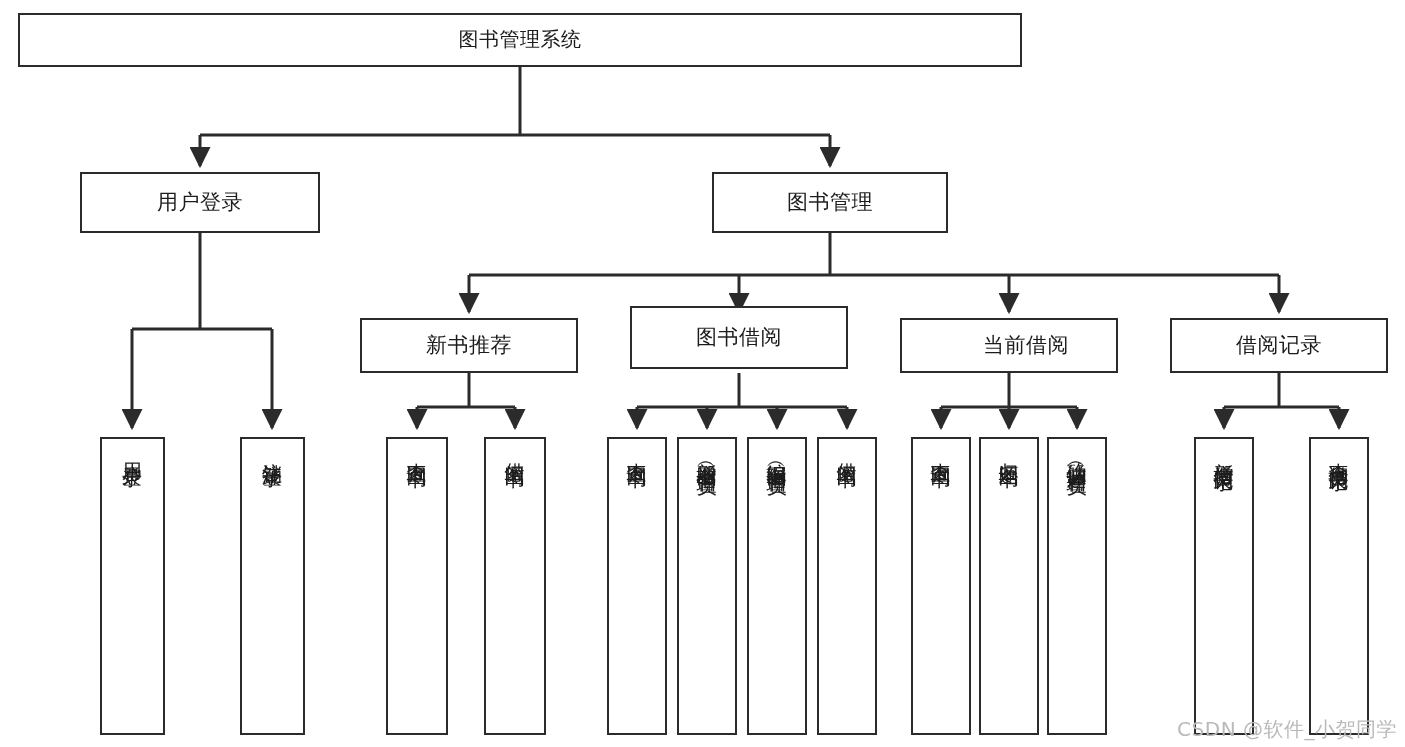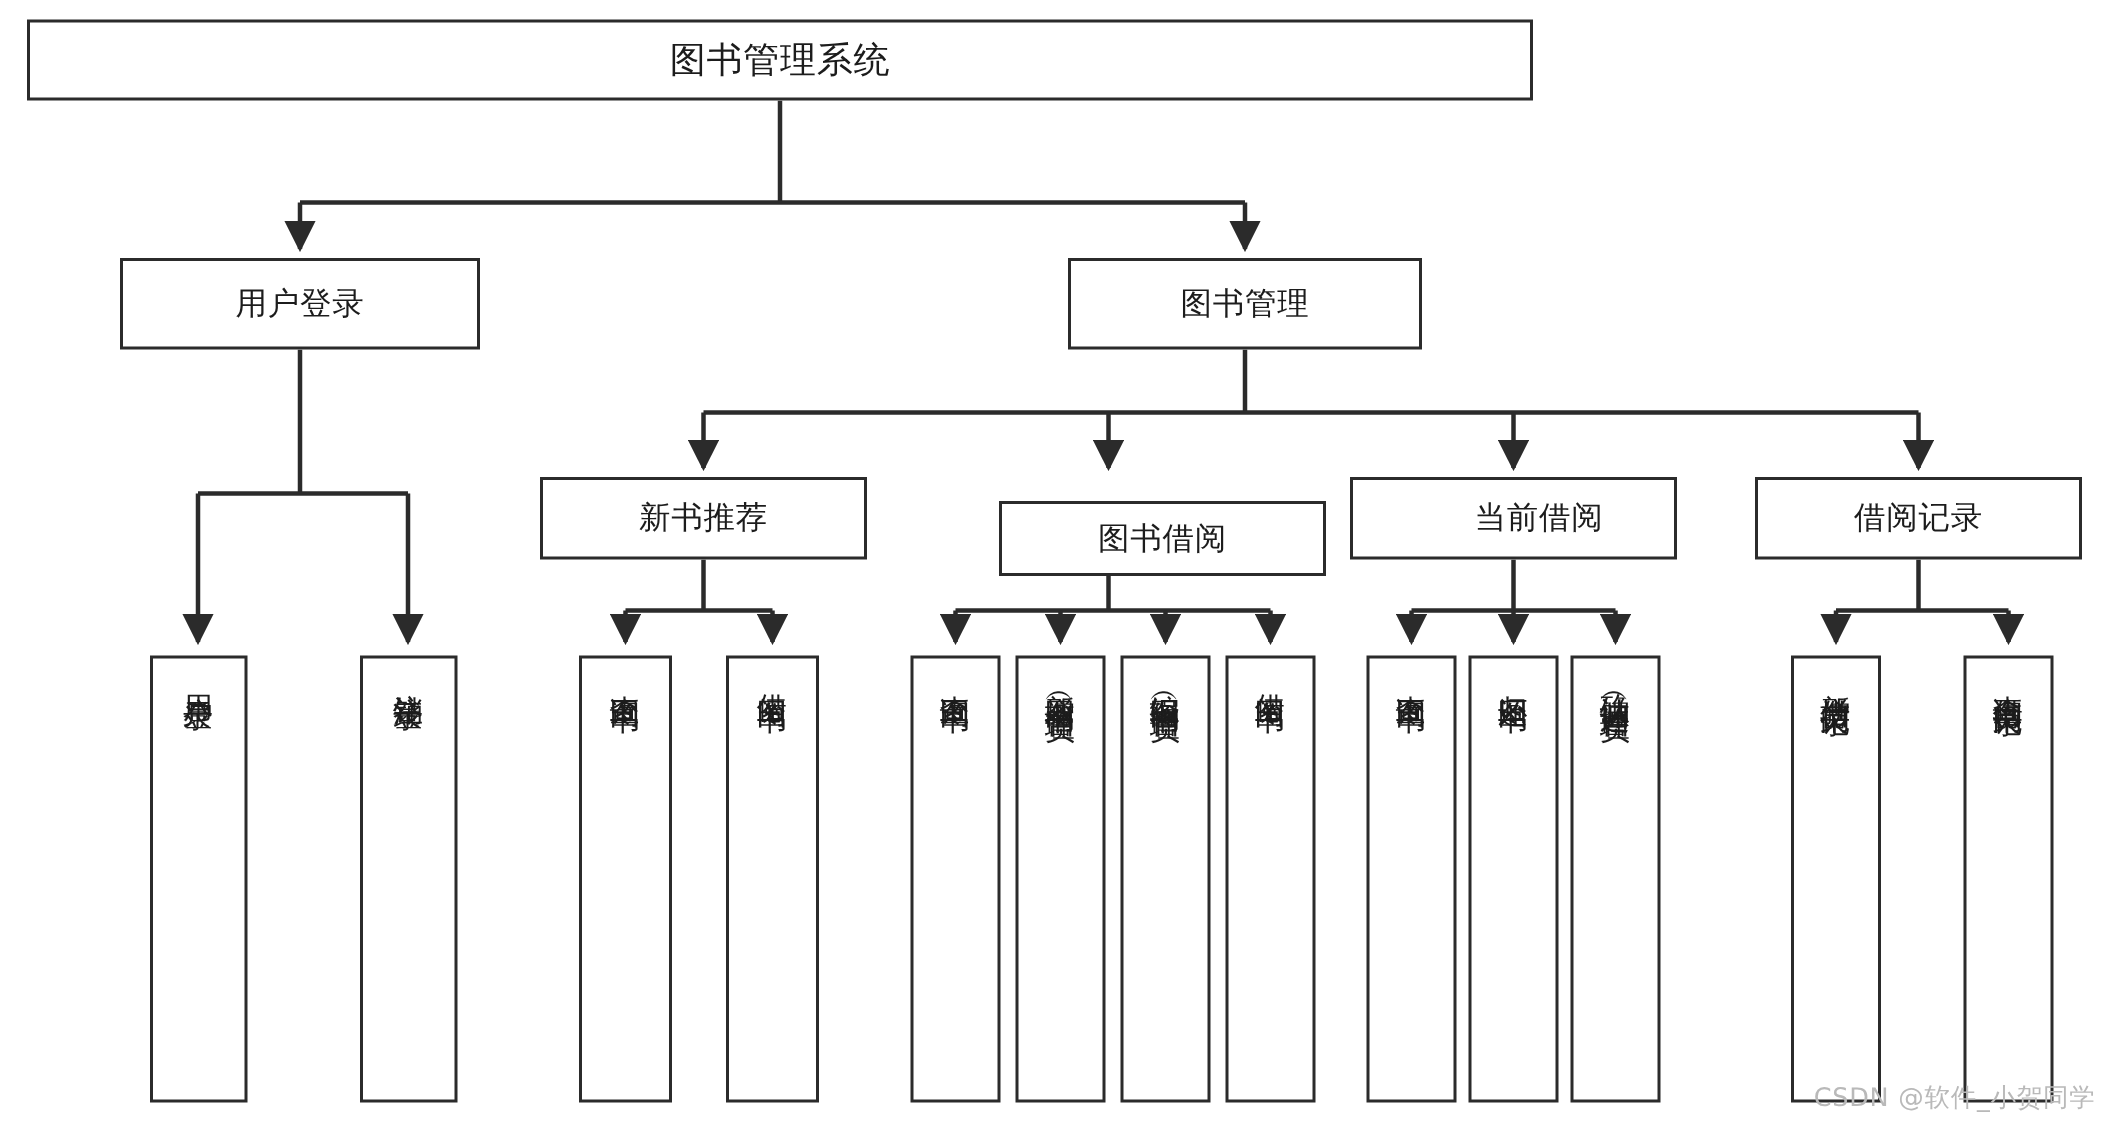--- a/index.html
+++ b/index.html
@@ -39,41 +39,41 @@
     display: block;
     text-align: center;
     line-height: 1.18;
     white-space: nowrap;
   }
   .node.horiz .lbl {
     font-size: 21px;
     letter-spacing: 0.5px;
   }
   .node.root .lbl {
-    font-size: 24px;
+    font-size: 20px;
   }
   .node.leaf {
     align-items: flex-start;
     justify-content: center;
     padding-top: 8px;
   }
   .node.leaf .lbl {
     writing-mode: vertical-rl;
     text-orientation: upright;
     font-size: 20px;
     letter-spacing: 2px;
     line-height: 1;
     white-space: nowrap;
     height: auto;
   }
   .watermark {
     position: absolute;
     right: 8px;
     bottom: 4px;
-    font-size: 17px;
+    font-size: 20px;
     color: #b9b9b9;
     letter-spacing: 0.5px;
     white-space: nowrap;
   }
 </style>
 </head>
 <body>
 
 <div id="canvas">
 
@@ -136,21 +136,21 @@
   </div>
 
   <div class="node horiz" style="left:360px; top:318px; width:218px; height:55px;">
     <span class="lbl">新书推荐</span>
   </div>
 
   <div class="node horiz" style="left:712px; top:172px; width:236px; height:61px;">
     <span class="lbl">图书管理</span>
   </div>
 
-  <div class="node horiz" style="left:630px; top:334px; width:218px; height:50px;margin-left:36px;">
+  <div class="node horiz" style="left:630px; top:306px; width:218px; height:63px;">
     <span class="lbl">图书借阅</span>
   </div>
 
   <div class="node horiz" style="left:900px; top:318px; width:218px; height:55px;padding-left:34px;">
     <span class="lbl">当前借阅</span>
   </div>
 
   <div class="node horiz" style="left:1170px; top:318px; width:218px; height:55px;">
     <span class="lbl">借阅记录</span>
   </div>

